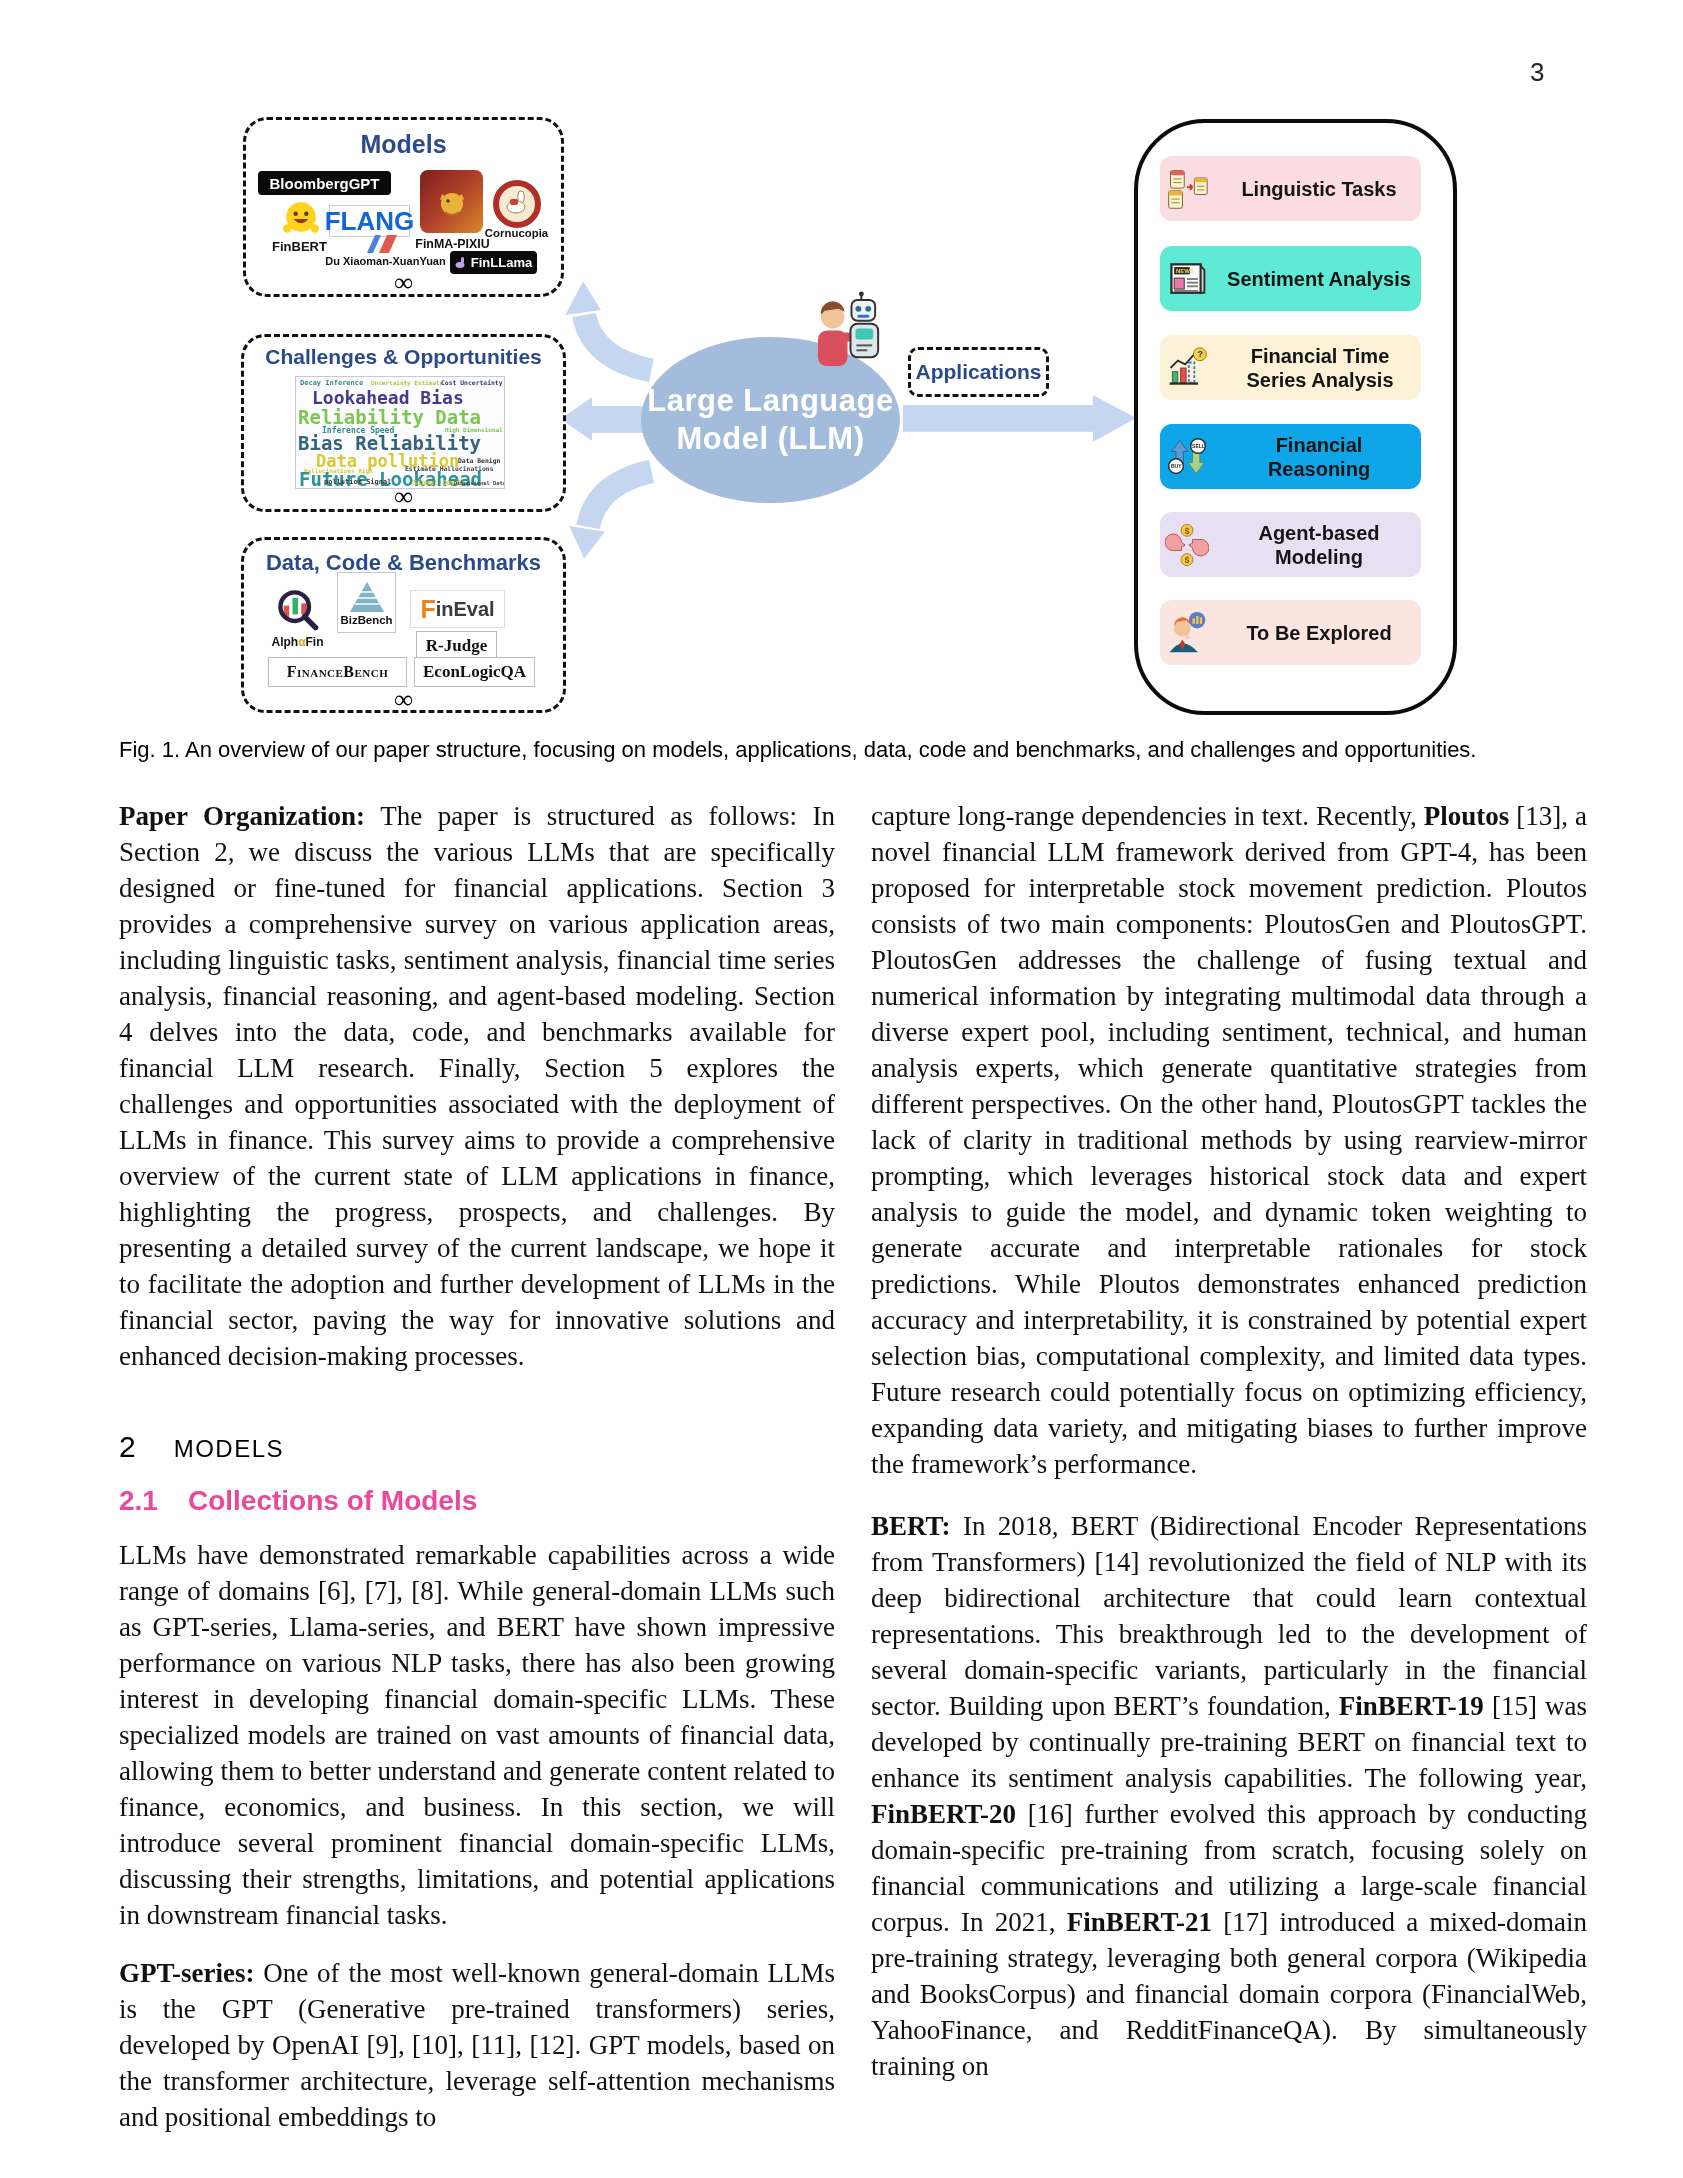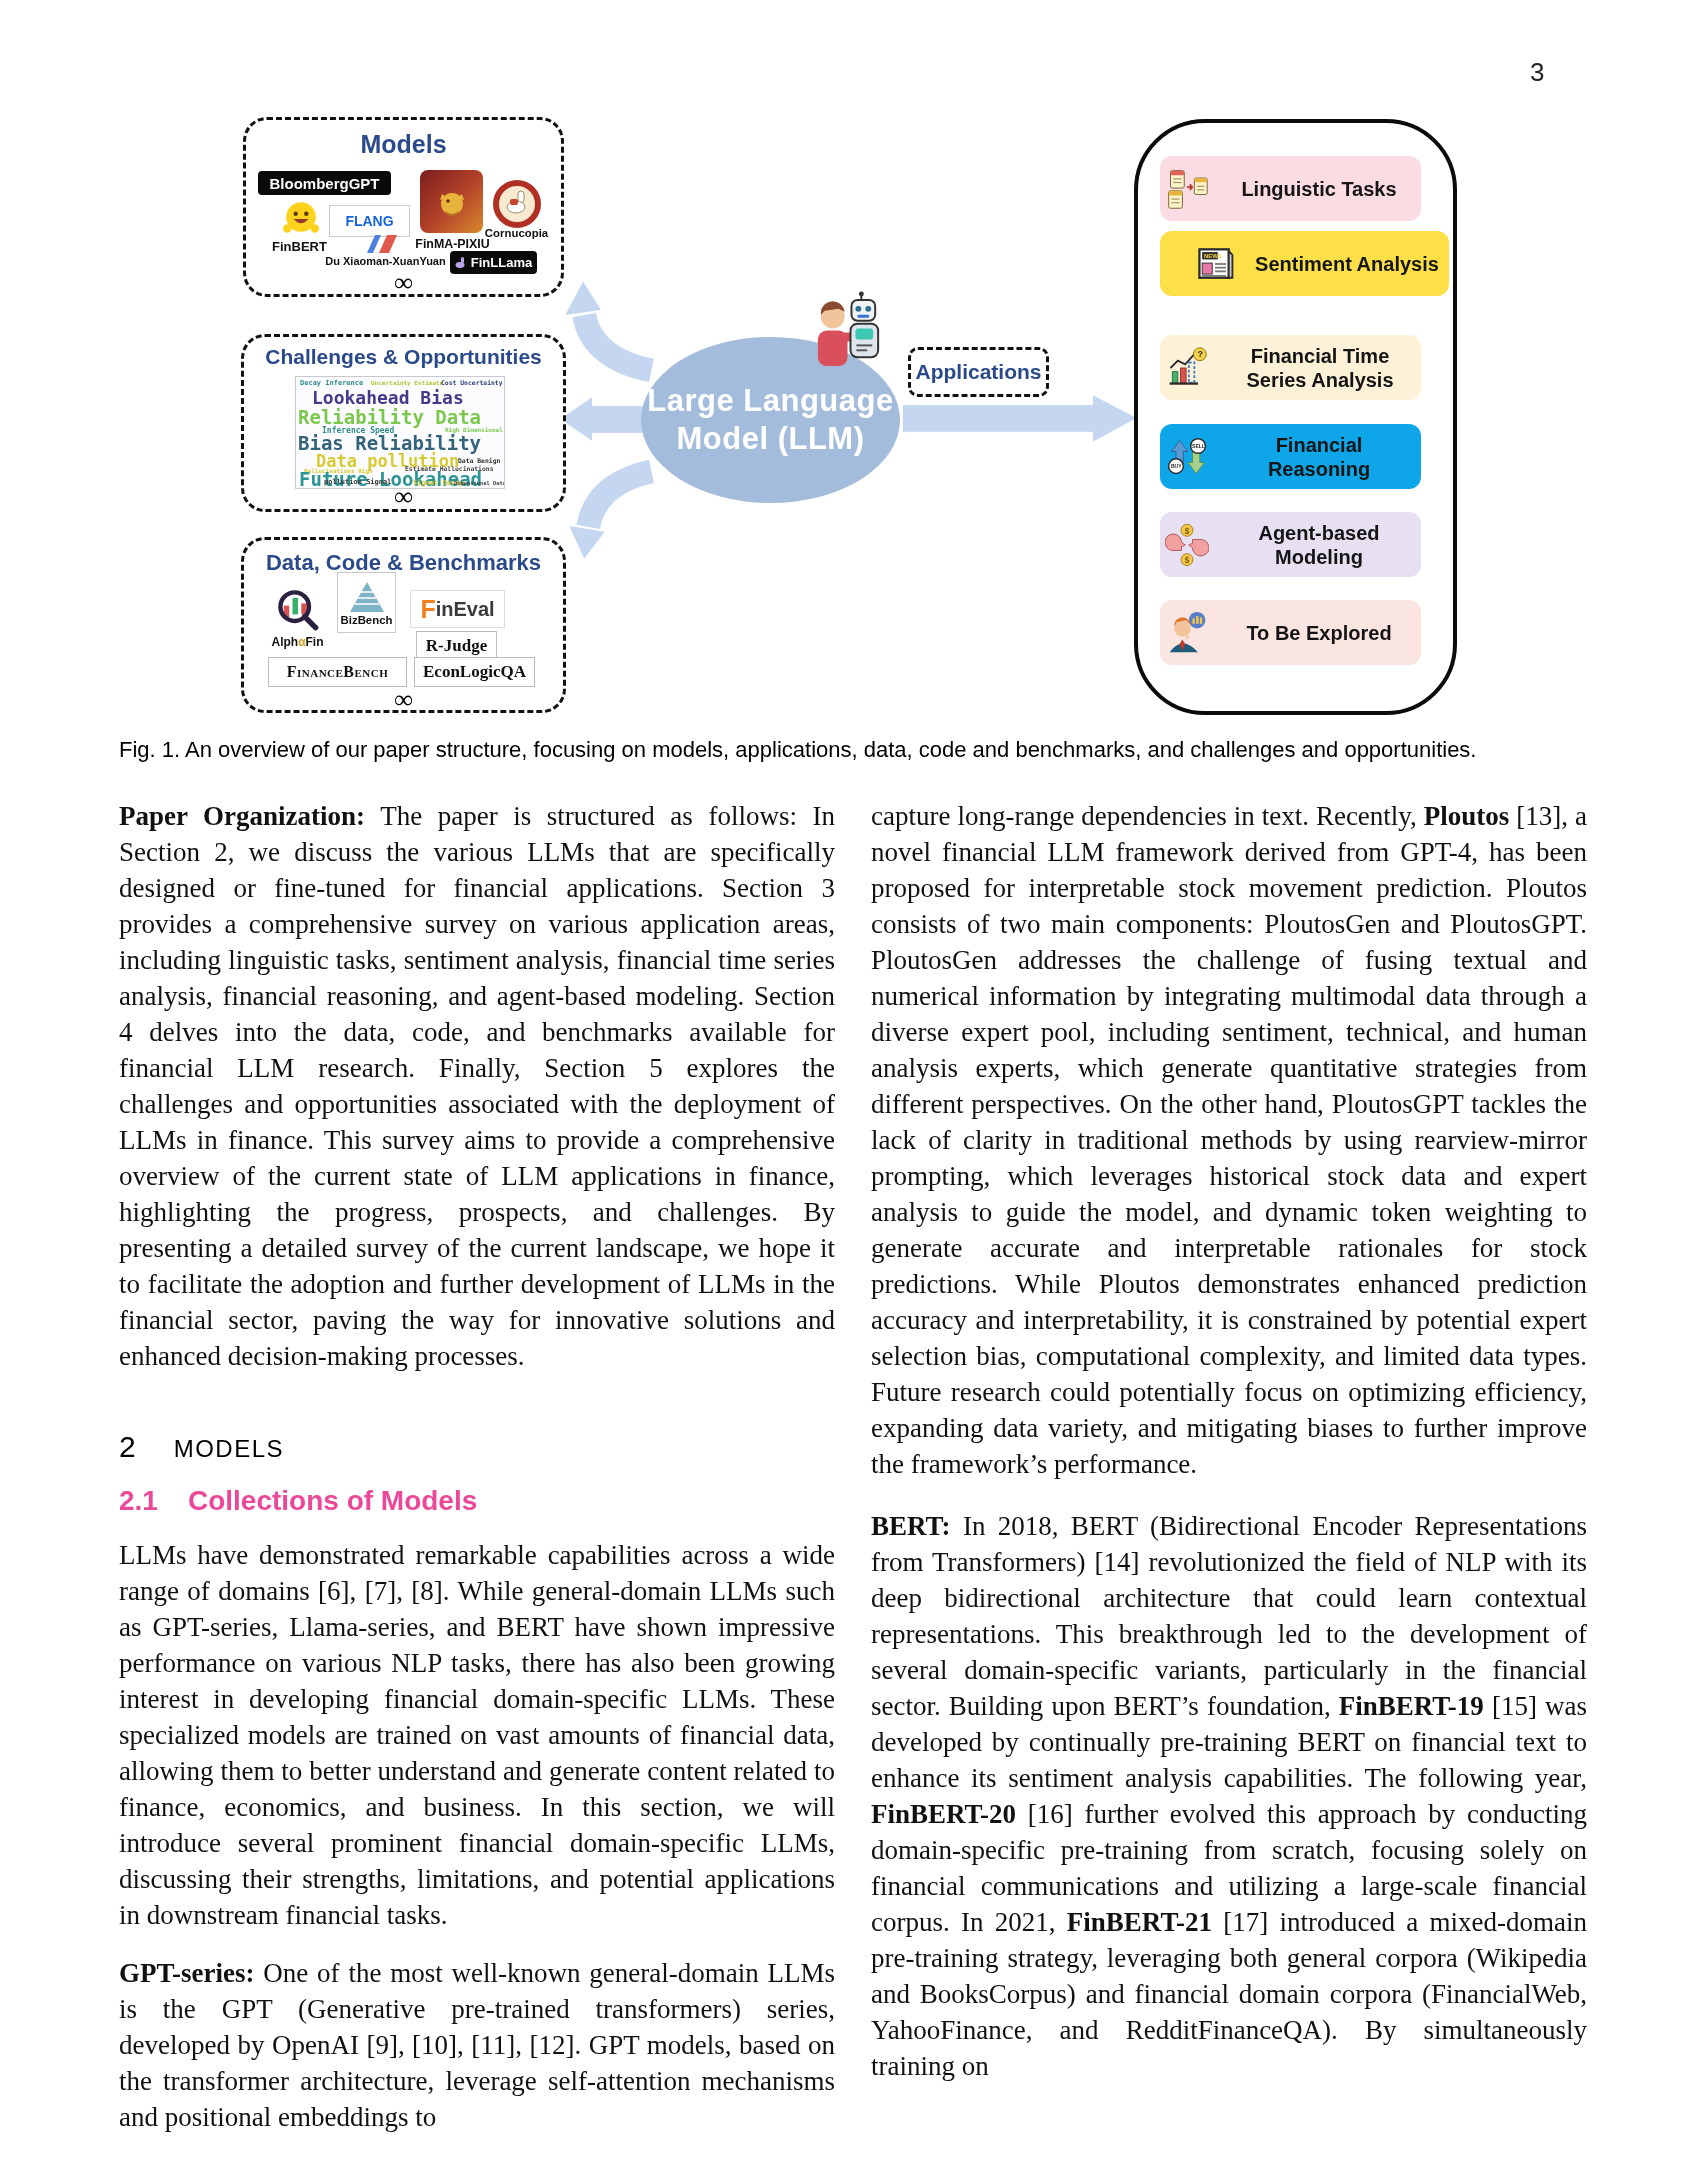--- a/index.html
+++ b/index.html
@@ -43,21 +43,21 @@
   .col p{margin:0;}
   .col p+p{margin-top:20px;}
   .col b{font-weight:bold;}
   .h-sec{margin-top:53px;font-family:"Liberation Sans",sans-serif;font-size:30px;color:#000;
          display:flex;gap:38px;align-items:baseline;}
   .h-sec .t{font-variant:small-caps;text-transform:lowercase;letter-spacing:1.5px;font-size:34px;}
   .h-sub{margin-top:18px;margin-bottom:18px;font-family:"Liberation Sans",sans-serif;font-weight:bold;
          font-size:28px;color:#ec4899;display:flex;gap:30px;}
   .dragon{border-radius:8px;background:linear-gradient(135deg,#7d1d1d 0%,#b5452a 55%,#d98a2b 100%);
           display:flex;align-items:center;justify-content:center;}
-  .flang{color:#1565d8;font-family:"Liberation Sans",sans-serif;font-weight:bold;font-size:14px;}
+  .flang{color:#1565d8;font-family:"Liberation Sans",sans-serif;font-weight:bold;font-size:26px;}
   .serifbold{font-family:"Liberation Serif",serif;font-weight:bold;color:#111;}
   .smallcaps{font-variant:small-caps;}
 </style>
 </head>
 <body>
 
 <div class="page">
 
   <div class="abs pagenum">3</div>
 
@@ -231,21 +231,21 @@
           <path d="M24 22 h6 m0 0 l-3 -3 m3 3 l-3 3" stroke="#c0392b" stroke-width="2" fill="none"></path>
           <rect x="32" y="12" width="14" height="18" rx="2" fill="#fdf3c9" stroke="#6b5b2a"></rect>
           <rect x="32" y="12" width="14" height="4.5" rx="2" fill="#e8b53a"></rect>
           <line x1="35" y1="21" x2="43" y2="21" stroke="#8a7b46"></line>
           <line x1="35" y1="25" x2="43" y2="25" stroke="#8a7b46"></line>
         </svg>
       </span>
       <span class="lbl">Linguistic Tasks</span>
     </div>
 
-    <div class="abs pitem" style="top: 231px; background: #fde047; padding-left: 28px;">
+    <div class="abs pitem" style="top: 246px; background: #5eead4;">
       <span class="ic">
         <svg width="44" height="44" viewBox="0 0 48 48">
           <rect x="7" y="8" width="32" height="31" fill="#ffffff" stroke="#2c2c2c" stroke-width="2.5"></rect>
           <path d="M39 10 l4 4 v25 h-4 z" fill="#c9ced4" stroke="#2c2c2c" stroke-width="2"></path>
           <rect x="10" y="11" width="17" height="8" fill="#2c2c2c"></rect>
           <text x="12" y="17.5" font-family="Liberation Sans, sans-serif" font-size="6.5" font-weight="bold" fill="#f5d24b">NEWS</text>
           <rect x="10" y="23" width="11" height="12" fill="#e878a8" stroke="#2c2c2c"></rect>
           <line x1="24" y1="24" x2="36" y2="24" stroke="#777" stroke-width="2"></line>
           <line x1="24" y1="28" x2="36" y2="28" stroke="#777" stroke-width="2"></line>
           <line x1="24" y1="32" x2="36" y2="32" stroke="#777" stroke-width="2"></line>

